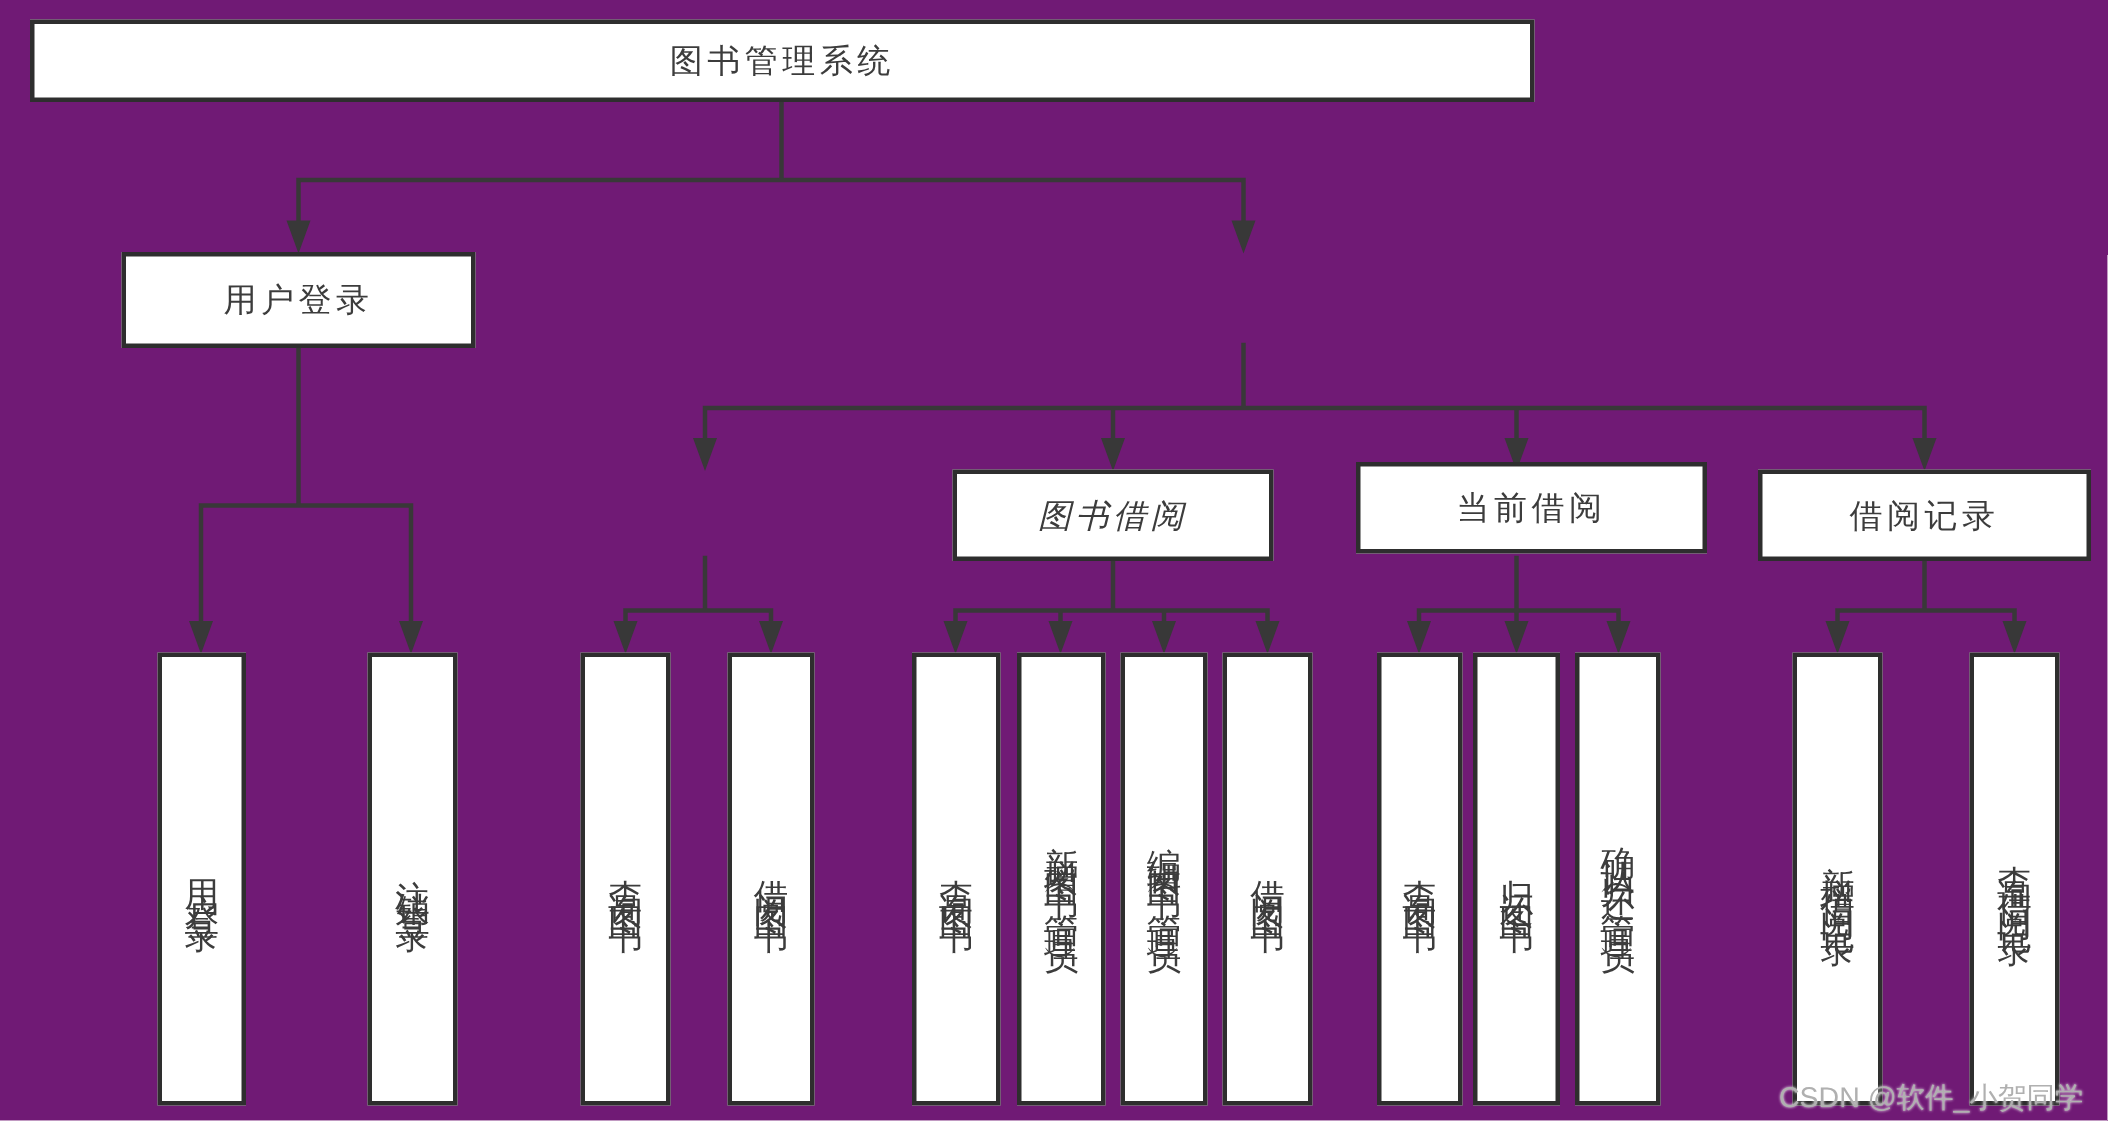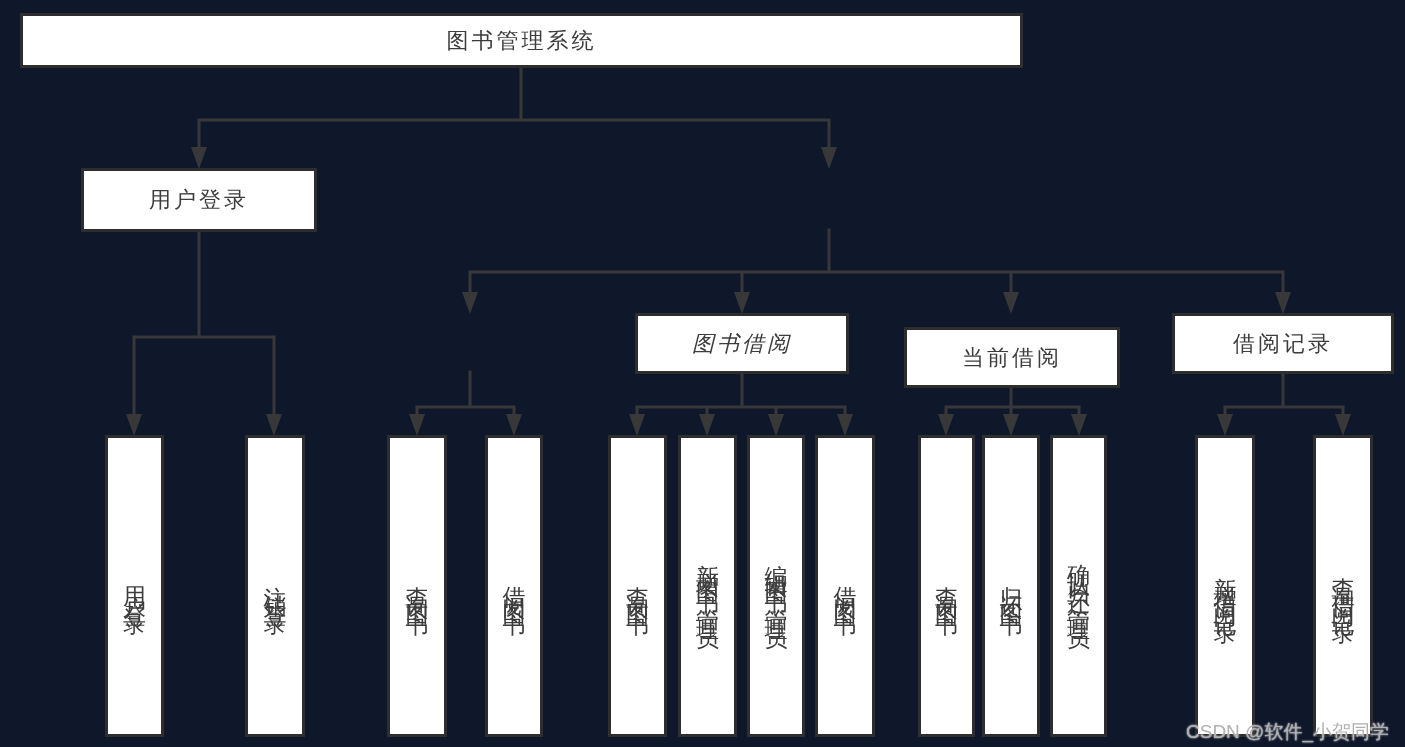--- a/index.html
+++ b/index.html
@@ -1,20 +1,20 @@
 <!DOCTYPE html>
 <html><head>
 <meta charset="utf-8">
 <style>
   html, body { margin: 0; padding: 0; background: #ffffff; }
   .canvas {
     position: relative;
     width: 1405px;
     height: 747px;
-    background: #0f172a;
+    background: #701a75;
     font-family: "Liberation Sans", "DejaVu Sans", sans-serif;
     overflow: hidden;
   }
   .connectors {
     position: absolute;
     left: 0; top: 0;
     width: 1405px; height: 747px;
     z-index: 1;
   }
   .node {
@@ -83,21 +83,21 @@
     <span>图书管理系统</span>
   </div>
 
   <div class="node h" style="left:81px; top:168px; width:236px; height:64px;">
     <span>用户登录</span>
   </div>
 
   <div class="node h" style="left:635px; top:313px; width:214px; height:61px;font-style:italic;">
     <span>图书借阅</span>
   </div>
-  <div class="node h" style="left:904px; top:327px; width:216px; height:61px;">
+  <div class="node h" style="left:904px; top:308px; width:234px; height:61px;">
     <span>当前借阅</span>
   </div>
   <div class="node h" style="left:1172px; top:313px; width:222px; height:61px;">
     <span>借阅记录</span>
   </div>
 
   <div class="node leaf" style="left:105px; top:435px; width:59px; height:302px;">
     <span>用户登录</span>
   </div>
   <div class="node leaf" style="left:245px; top:435px; width:60px; height:302px;">

